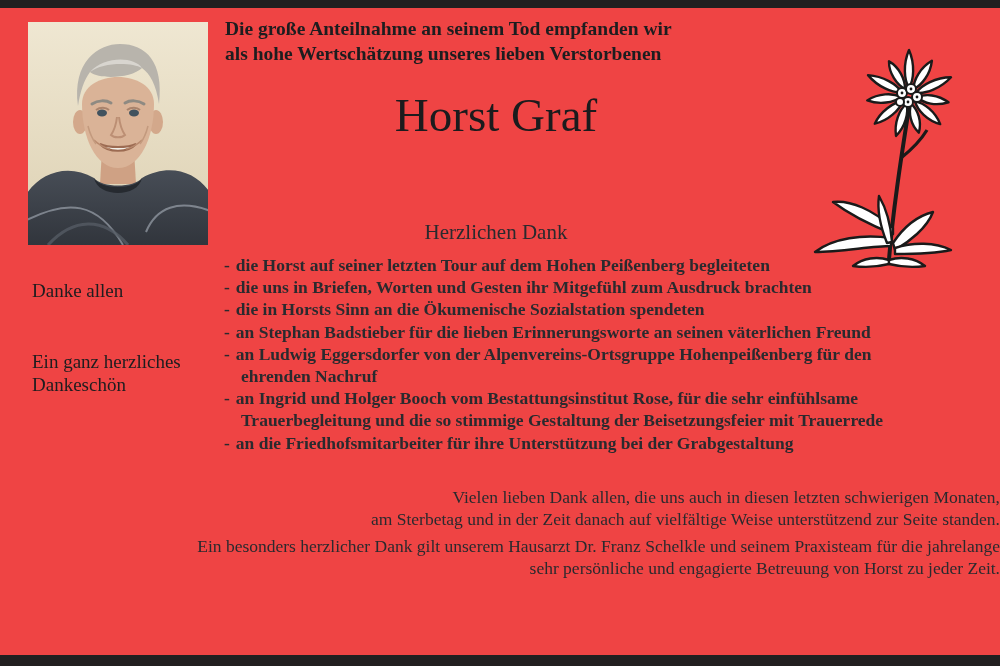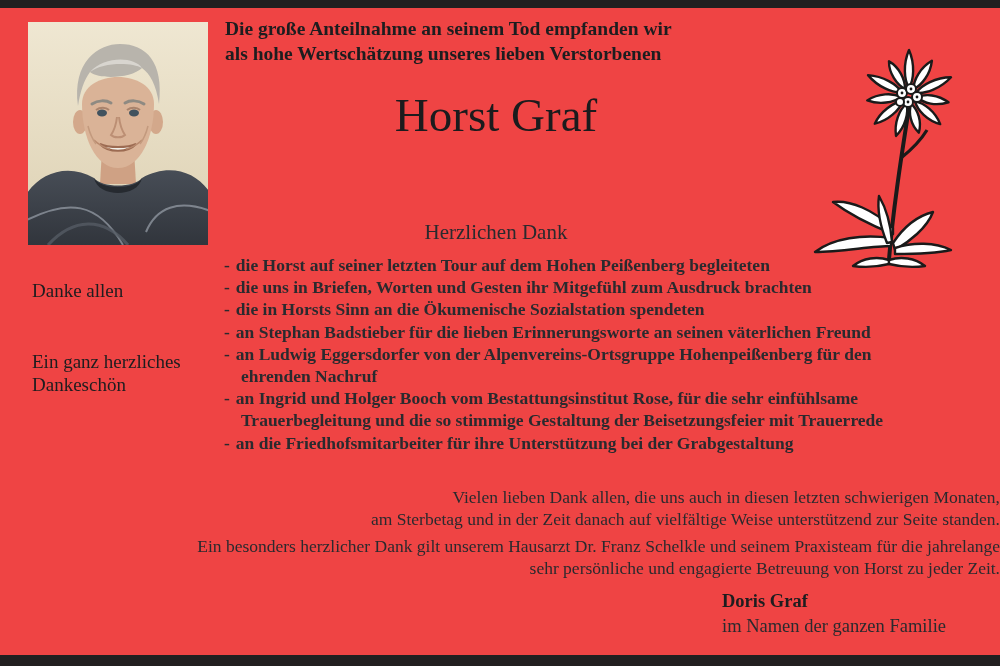--- a/index.html
+++ b/index.html
@@ -192,18 +192,14 @@
 
   <div class="para para-1">
     <div>Vielen lieben Dank allen, die uns auch in diesen letzten schwierigen Monaten,</div>
     <div>am Sterbetag und in der Zeit danach auf vielfältige Weise unterstützend zur Seite standen.</div>
   </div>
   <div class="para para-2">
     <div>Ein besonders herzlicher Dank gilt unserem Hausarzt Dr. Franz Schelkle und seinem Praxisteam für die jahrelange</div>
     <div>sehr persönliche und engagierte Betreuung von Horst zu jeder Zeit.</div>
   </div>
 
-  <div class="footer-right">
-    <div class="sig-name">Doris Graf</div>
-    <div>im Namen der ganzen Familie</div>
-  </div>
 
 </div>
 
 </body></html>

